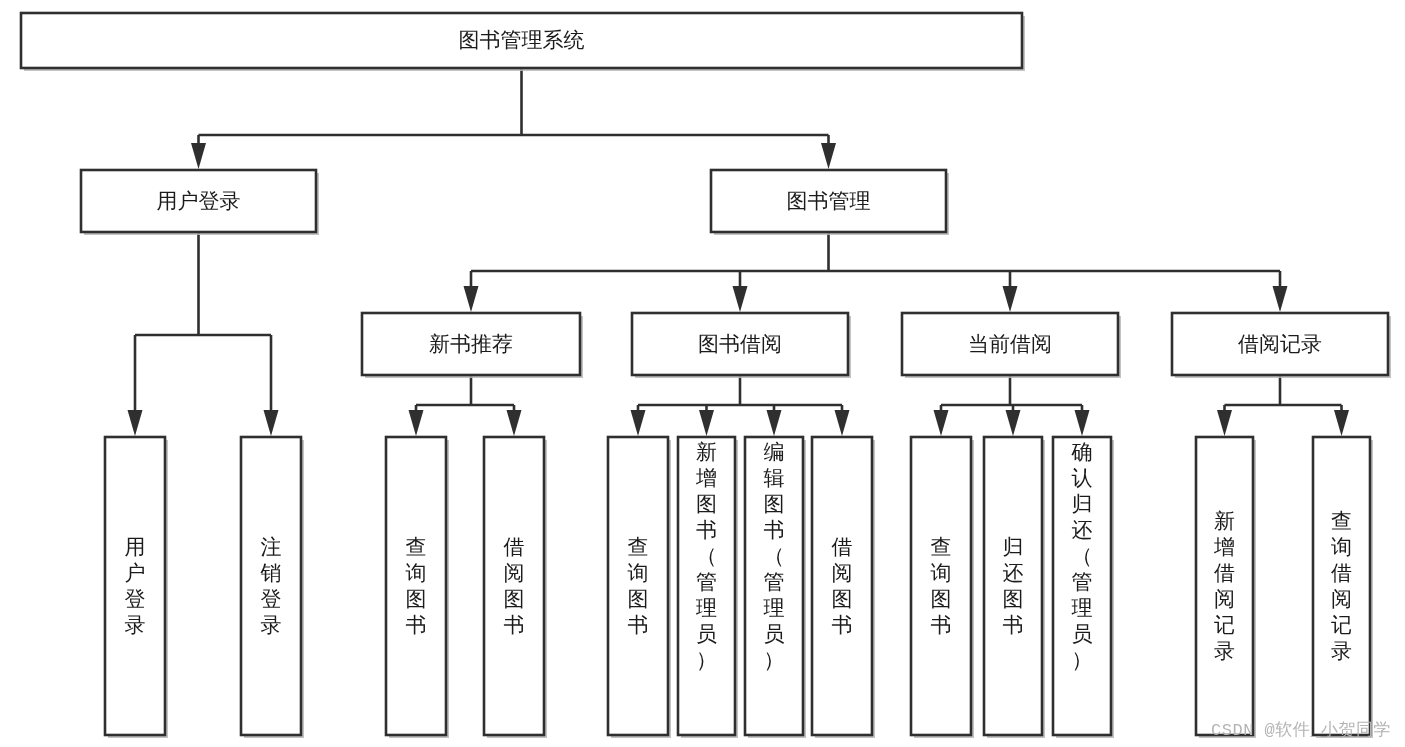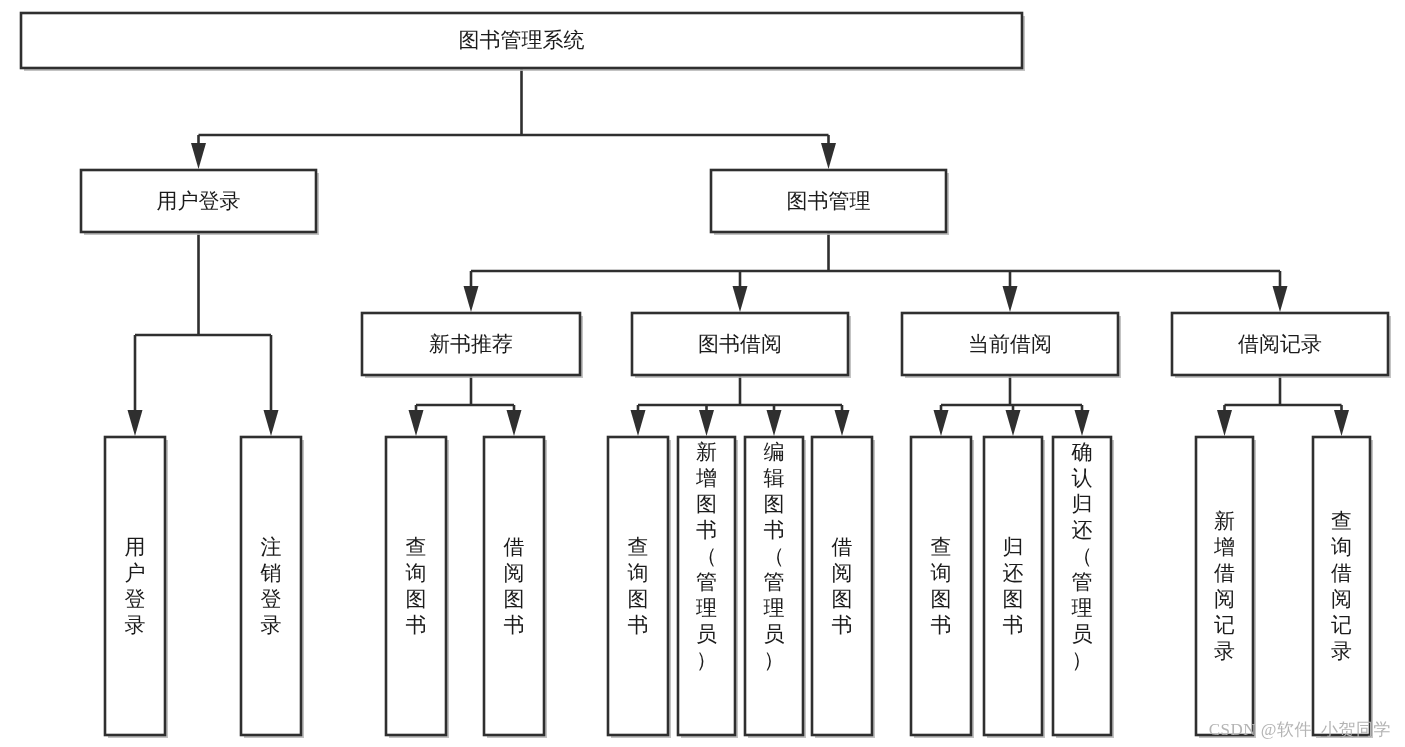--- a/index.html
+++ b/index.html
@@ -60,21 +60,21 @@
   .node-label-v {
     font-family: "Liberation Sans", "DejaVu Sans", sans-serif;
     font-size: 21px;
     fill: #1b1b1b;
     text-anchor: middle;
   }
   .watermark-text {
     position: absolute;
     right: 14px;
     bottom: 6px;
-    font-family: Liberation Serif, serif;
+    font-family: Liberation Mono, monospace;
     font-size: 17px;
     color: #b4b4b4;
     letter-spacing: 0.5px;
     user-select: none;
     pointer-events: none;
     white-space: nowrap;
   }
 </style>
 </head>
 <body>

